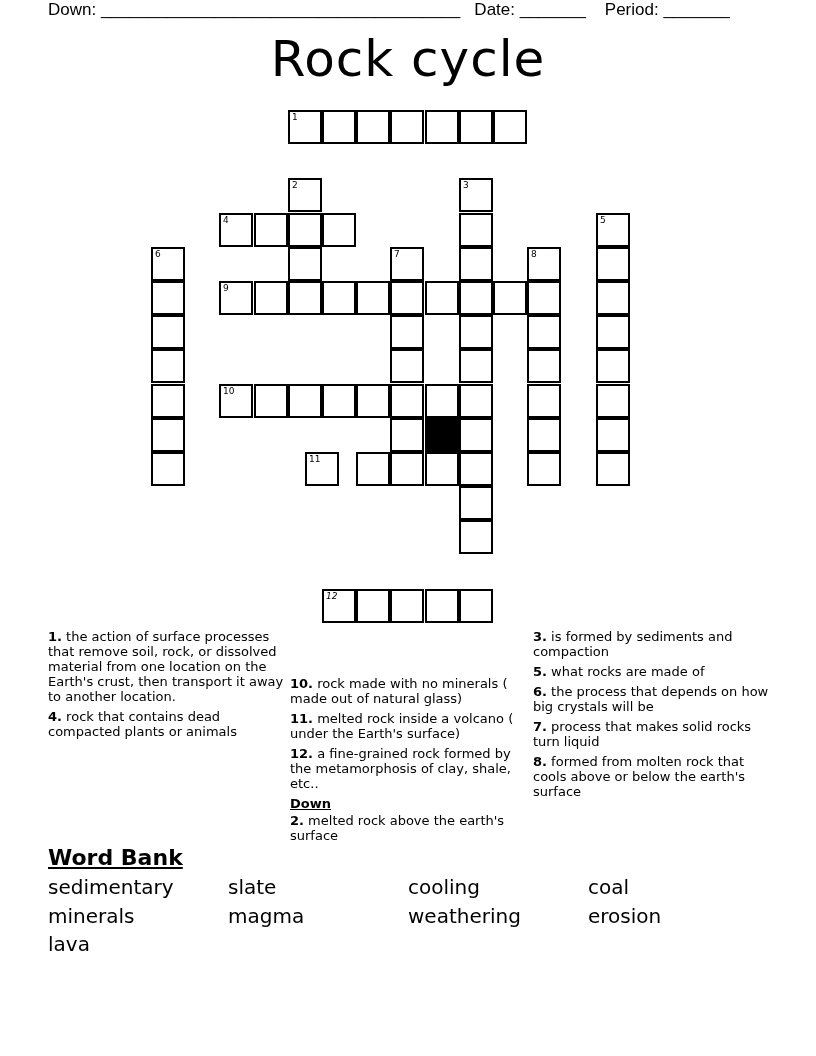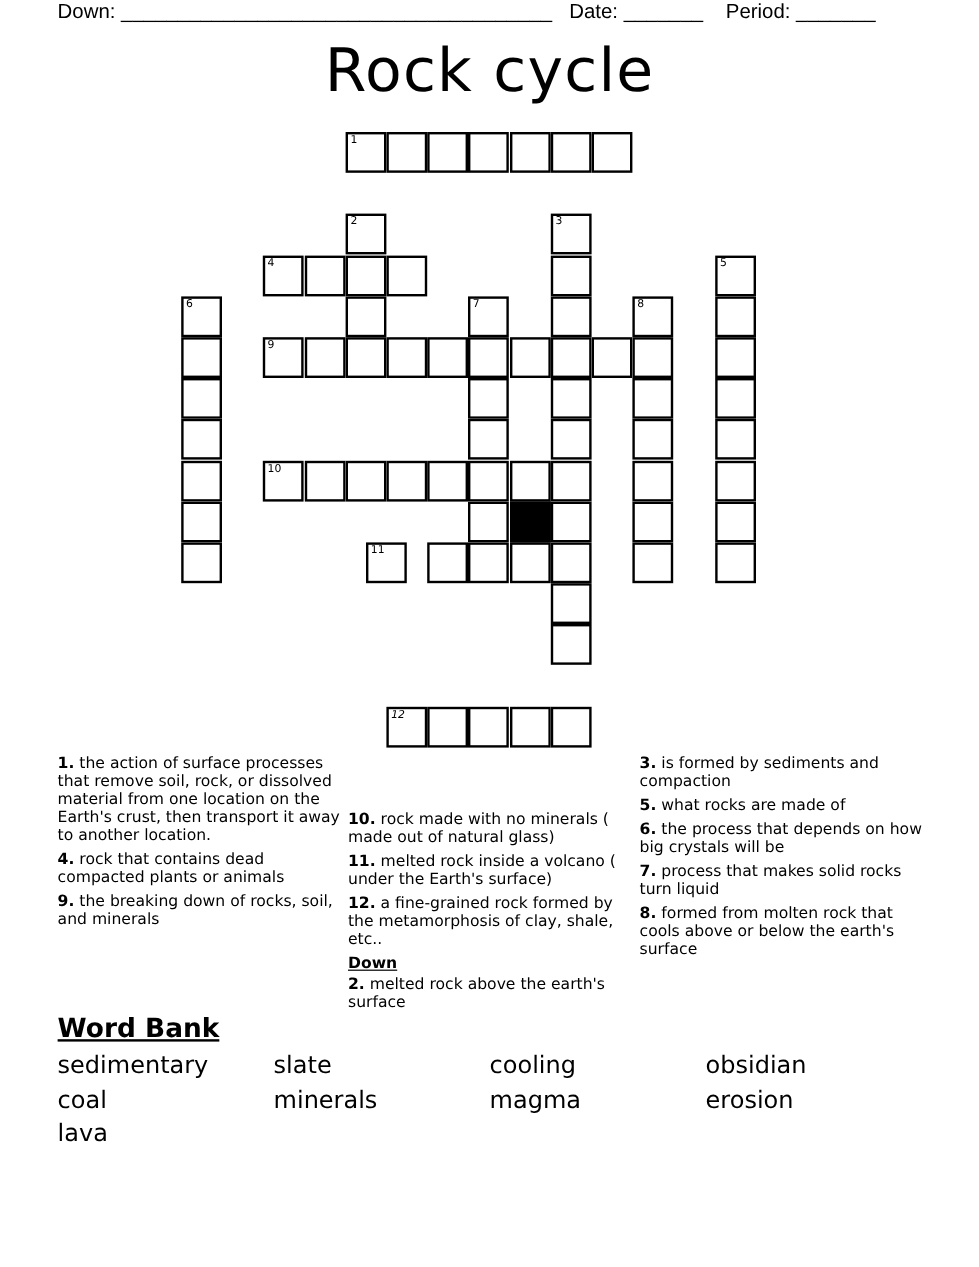--- a/index.html
+++ b/index.html
@@ -122,21 +122,20 @@
     <div class="cell" style="left: 357px; top: 590px;"></div>
     <div class="cell" style="left: 391px; top: 590px;"></div>
     <div class="cell" style="left: 426px; top: 590px;"></div>
     <div class="cell" style="left: 460px; top: 590px;"></div>
     <div class="cell black" style="left: 426px; top: 419px;"></div>
   </div>
 
 <div class="clues" style="left:48px; top:629px; width:236px;">
   <div class="clue"><b>1.</b><span> the action of surface processes that remove soil, rock, or dissolved material from one location on the Earth's crust, then transport it away to another location.</span></div>
   <div class="clue"><b>4.</b><span> rock that contains dead compacted plants or animals</span></div>
-  <div class="clue"><b>9.</b><span> the breaking down of rocks, soil, and minerals</span></div>
 </div>
 
 <div class="clues" style="left:290px; top:648px; width:236px;margin-top:28px;">
   <div class="clue"><b>10.</b><span> rock made with no minerals ( made out of natural glass)</span></div>
   <div class="clue"><b>11.</b><span> melted rock inside a volcano ( under the Earth's surface)</span></div>
   <div class="clue"><b>12.</b><span> a fine-grained rock formed by the metamorphosis of clay, shale, etc..</span></div>
   <div class="sec">Down</div>
   <div class="clue"><b>2.</b><span> melted rock above the earth's surface</span></div>
 </div>
 
@@ -146,19 +145,19 @@
   <div class="clue"><b>6.</b><span> the process that depends on how big crystals will be</span></div>
   <div class="clue"><b>7.</b><span> process that makes solid rocks turn liquid</span></div>
   <div class="clue"><b>8.</b><span> formed from molten rock that cools above or below the earth's surface</span></div>
 </div>
 
 <div class="wb-title">Word Bank</div>
 <div class="wb">
   <span>sedimentary</span>
   <span>slate</span>
   <span>cooling</span>
-  <span>obsidian</span>
   <span>coal</span>
   <span>minerals</span>
   <span>magma</span>
+  <span>weathering</span>
   <span>erosion</span>
   <span>lava</span>
 </div>
 
 </body></html>

